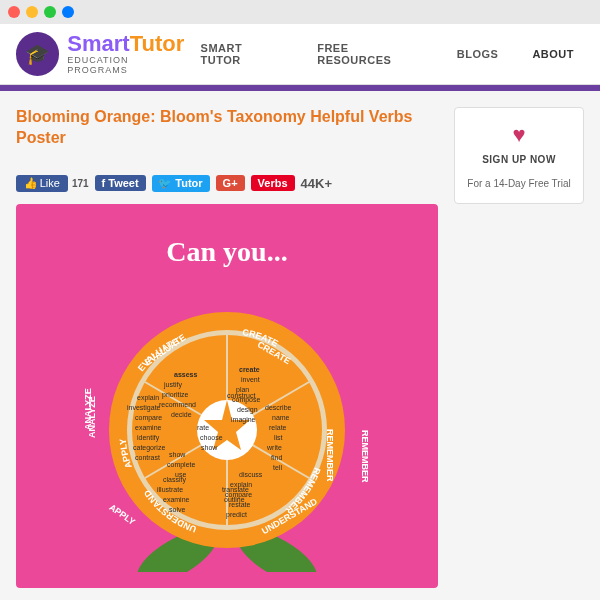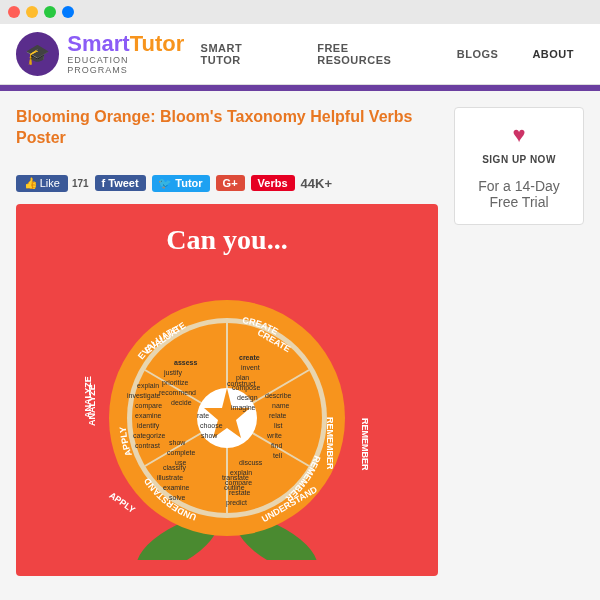--- a/index.html
+++ b/index.html
@@ -114,23 +114,23 @@
       border: none;
     }
     .fb-btn { background: #3b5998; color: white; }
     .tw-btn { background: #1da1f2; color: white; }
     .gp-btn { background: #dd4b39; color: white; }
     .save-btn { background: #e60023; color: white; }
     .save-count { font-size: 13px; font-weight: bold; color: #555; }
 
     
     .poster-container {
-      background: #ef4444;
+      background: #ec4899;
       border-radius: 4px;
-      padding: 20px 10px 16px;
+      padding: 32px 10px 16px;
       text-align: center;
       position: relative;
       min-height: 370px;
       display: flex;
       flex-direction: column;
       align-items: center;
     }
     .poster-title {
       color: white;
       font-size: 28px;
@@ -159,21 +159,21 @@
     .signup-title {
       font-size: 10px;
       font-weight: bold;
       color: #444;
       text-transform: uppercase;
       letter-spacing: 0.5px;
       display: block;
       margin-bottom: 13px;
     }
     .signup-sub {
-      font-size: 14px;
+      font-size: 10px;
       color: #666;
     }
 
     
     .like-box {
       display: flex;
       align-items: center;
       gap: 4px;
     }
     .like-btn-blue {

